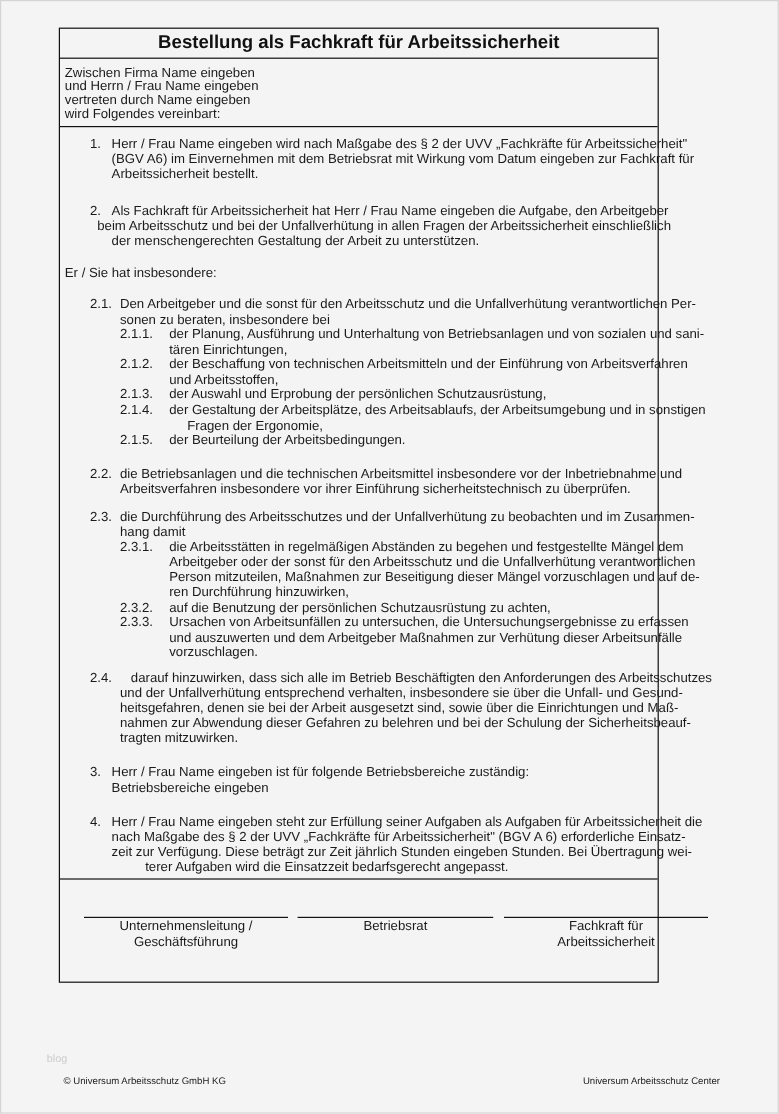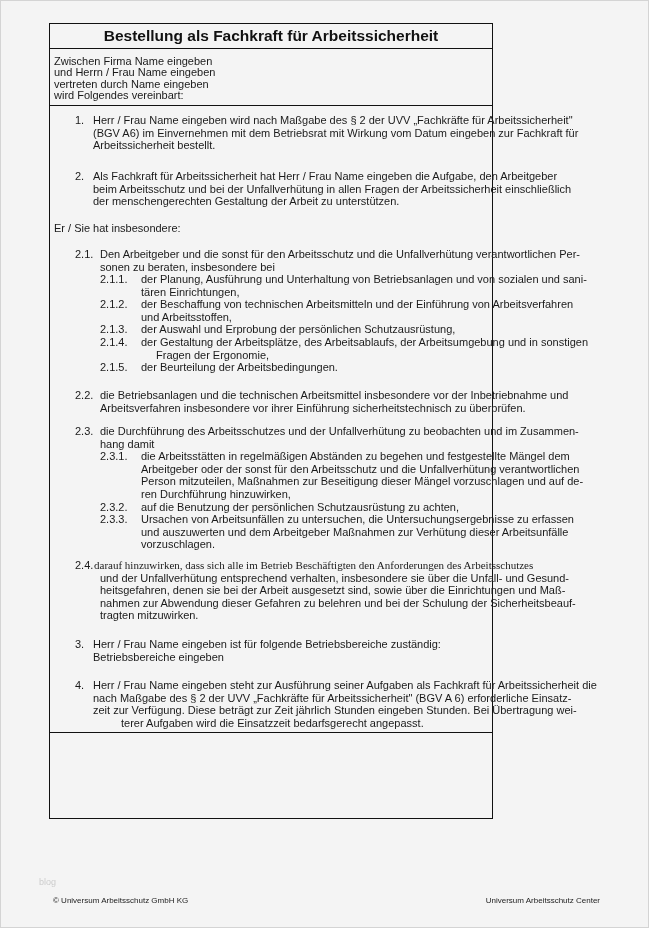--- a/index.html
+++ b/index.html
@@ -8,21 +8,21 @@
     background: #f4f4f4;
     position: relative; overflow: hidden;
     font-family: "Liberation Sans", sans-serif;
     color: #1a1a1a;
   }
   .frame {
     position: absolute; left: 0; top: 0; width: 647px; height: 926px;
     border: 1px solid #d4d4d4;
   }
   .doc {
-    position: absolute; left: 49px; top: 23px; width: 444px; height: 796px;
+    position: absolute; left: 49px; top: 23px; width: 500px; height: 796px;
     border: 1px solid #111;
     box-sizing: border-box;
   }
   .title {
     height: 24px; border-bottom: 1px solid #111;
     text-align: center; font-weight: bold; font-size: 15.5px; line-height: 24px;
     color: #111;
   }
   .parties {
     height: 57px; border-bottom: 1px solid #111;
@@ -65,21 +65,21 @@
   <div class="body" id="body">
     <div class="blk" style="top: 8px;">
         <span class="num" style="left: 25px; top: 0px;">1.</span>
         <div class="txt" style="left: 43px; top: 0px; white-space: nowrap;">Herr / Frau Name eingeben wird nach Maßgabe des § 2 der UVV „Fachkräfte für Arbeitssicherheit"</div>
         <div class="txt" style="left: 43px; top: 12.6px; white-space: nowrap;">(BGV A6) im Einvernehmen mit dem Betriebsrat mit Wirkung vom Datum eingeben zur Fachkraft für</div>
         <div class="txt" style="left: 43px; top: 25.2px; white-space: nowrap;">Arbeitssicherheit bestellt.</div>
       </div>
     <div class="blk" style="top: 64px;">
         <span class="num" style="left: 25px; top: 0px;">2.</span>
         <div class="txt" style="left: 43px; top: 0px; white-space: nowrap;">Als Fachkraft für Arbeitssicherheit hat Herr / Frau Name eingeben die Aufgabe, den Arbeitgeber</div>
-        <div class="txt" style="left: 43px; top: 12.6px; white-space: nowrap;">beim Arbeitsschutz und bei der Unfallverhütung in allen Fragen der Arbeitssicherheit einschließlich</div>
+        <div class="txt" style="left: 31px; top: 12.6px; white-space: nowrap;">beim Arbeitsschutz und bei der Unfallverhütung in allen Fragen der Arbeitssicherheit einschließlich</div>
         <div class="txt" style="left: 43px; top: 25.2px; white-space: nowrap;">der menschengerechten Gestaltung der Arbeit zu unterstützen.</div>
       </div>
     <div class="blk" style="top:116px;">
       <span class="txt" style="left:4px;">Er / Sie hat insbesondere:</span>
     </div>
     <div class="blk" style="top: 142px;">
         <span class="num" style="left: 25px; top: 0px;">2.1.</span>
         <div class="txt" style="left: 50px; top: 0px; white-space: nowrap;">Den Arbeitgeber und die sonst für den Arbeitsschutz und die Unfallverhütung verantwortlichen Per-</div>
         <div class="txt" style="left: 50px; top: 12.6px; white-space: nowrap;">sonen zu beraten, insbesondere bei</div>
       </div>
@@ -128,38 +128,54 @@
         <div class="txt" style="left: 91px; top: 0px; white-space: nowrap;">auf die Benutzung der persönlichen Schutzausrüstung zu achten,</div>
       </div>
     <div class="blk" style="top: 407px;">
         <span class="num" style="left: 50px; top: 0px;">2.3.3.</span>
         <div class="txt" style="left: 91px; top: 0px; white-space: nowrap;">Ursachen von Arbeitsunfällen zu untersuchen, die Untersuchungsergebnisse zu erfassen</div>
         <div class="txt" style="left: 91px; top: 12.6px; white-space: nowrap;">und auszuwerten und dem Arbeitgeber Maßnahmen zur Verhütung dieser Arbeitsunfälle</div>
         <div class="txt" style="left: 91px; top: 25.2px; white-space: nowrap;">vorzuschlagen.</div>
       </div>
     <div class="blk" style="top: 453px;">
         <span class="num" style="left: 25px; top: 0px;">2.4.</span>
-        <div class="txt" style="left: 44px; top: 0px; white-space: nowrap; font-family: Liberation Serif, serif;">darauf hinzuwirken, dass sich alle im Betrieb Beschäftigten den Anforderungen des Arbeitsschutzes</div>
+        <div class="txt" style="left: 59px; top: 0px; white-space: nowrap;">darauf hinzuwirken, dass sich alle im Betrieb Beschäftigten den Anforderungen des Arbeitsschutzes</div>
         <div class="txt" style="left: 50px; top: 12.6px; white-space: nowrap;">und der Unfallverhütung entsprechend verhalten, insbesondere sie über die Unfall- und Gesund-</div>
         <div class="txt" style="left: 50px; top: 25.2px; white-space: nowrap;">heitsgefahren, denen sie bei der Arbeit ausgesetzt sind, sowie über die Einrichtungen und Maß-</div>
         <div class="txt" style="left: 50px; top: 37.8px; white-space: nowrap;">nahmen zur Abwendung dieser Gefahren zu belehren und bei der Schulung der Sicherheitsbeauf-</div>
         <div class="txt" style="left: 50px; top: 50.4px; white-space: nowrap;">tragten mitzuwirken.</div>
       </div>
     <div class="blk" style="top: 532px;">
         <span class="num" style="left: 25px; top: 0px;">3.</span>
         <div class="txt" style="left: 43px; top: 0px; white-space: nowrap;">Herr / Frau Name eingeben ist für folgende Betriebsbereiche zuständig:</div>
         <div class="txt" style="left: 43px; top: 12.6px; white-space: nowrap;">Betriebsbereiche eingeben</div>
       </div>
     <div class="blk" style="top: 573px;">
         <span class="num" style="left: 25px; top: 0px;">4.</span>
-        <div class="txt" style="left: 43px; top: 0px; white-space: nowrap;">Herr / Frau Name eingeben steht zur Ausführung seiner Aufgaben als Fachkraft für Arbeitssicherheit die</div>
+        <div class="txt" style="left: 43px; top: 0px; white-space: nowrap;">Herr / Frau Name eingeben steht zur Erfüllung seiner Aufgaben als Aufgaben für Arbeitssicherheit die</div>
         <div class="txt" style="left: 43px; top: 12.6px; white-space: nowrap;">nach Maßgabe des § 2 der UVV „Fachkräfte für Arbeitssicherheit" (BGV A 6) erforderliche Einsatz-</div>
         <div class="txt" style="left: 43px; top: 25.2px; white-space: nowrap;">zeit zur Verfügung. Diese beträgt zur Zeit jährlich Stunden eingeben Stunden. Bei Übertragung wei-</div>
         <div class="txt" style="left: 43px; top: 37.8px; white-space: nowrap; padding-left: 28px;">terer Aufgaben wird die Einsatzzeit bedarfsgerecht angepasst.</div>
       </div>
   </div>
 
 
+  <div class="sign">
+    <div class="sline" style="left:20px;width:170px;"></div>
+    <div class="slabel" style="left:20px;width:170px;">
+      <div>Unternehmensleitung /</div>
+      <div>Geschäftsführung</div>
+    </div>
+    <div class="sline" style="left:198px;width:163px;"></div>
+    <div class="slabel" style="left:198px;width:163px;">
+      <div>Betriebsrat</div>
+    </div>
+    <div class="sline" style="left:370px;width:170px;"></div>
+    <div class="slabel" style="left:370px;width:170px;">
+      <div>Fachkraft für</div>
+      <div>Arbeitssicherheit</div>
+    </div>
+  </div>
 </div>
 
 <div class="wm">blog</div>
 <div class="footer" style="left:53px;">© Universum Arbeitsschutz GmbH KG</div>
 <div class="footer" style="right:49px;">Universum Arbeitsschutz Center</div>
 
 </body></html>

